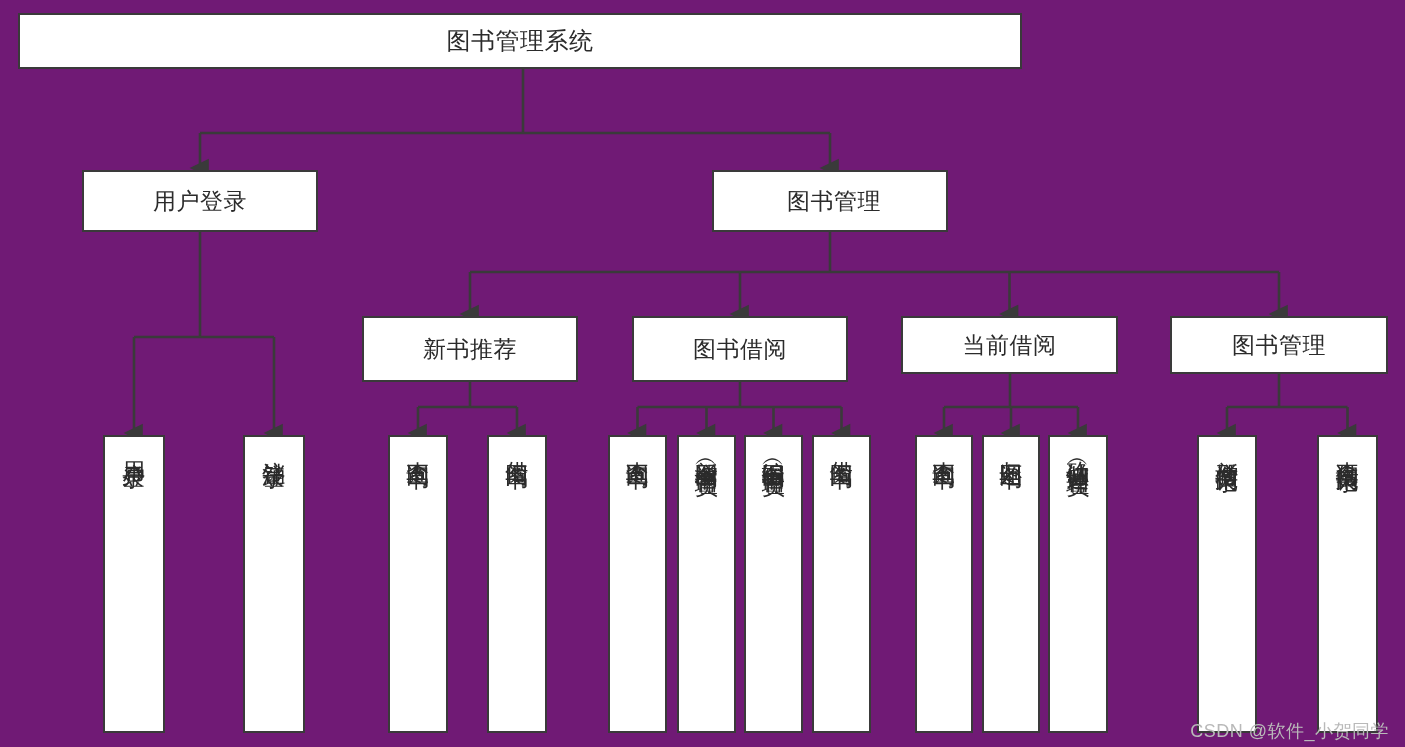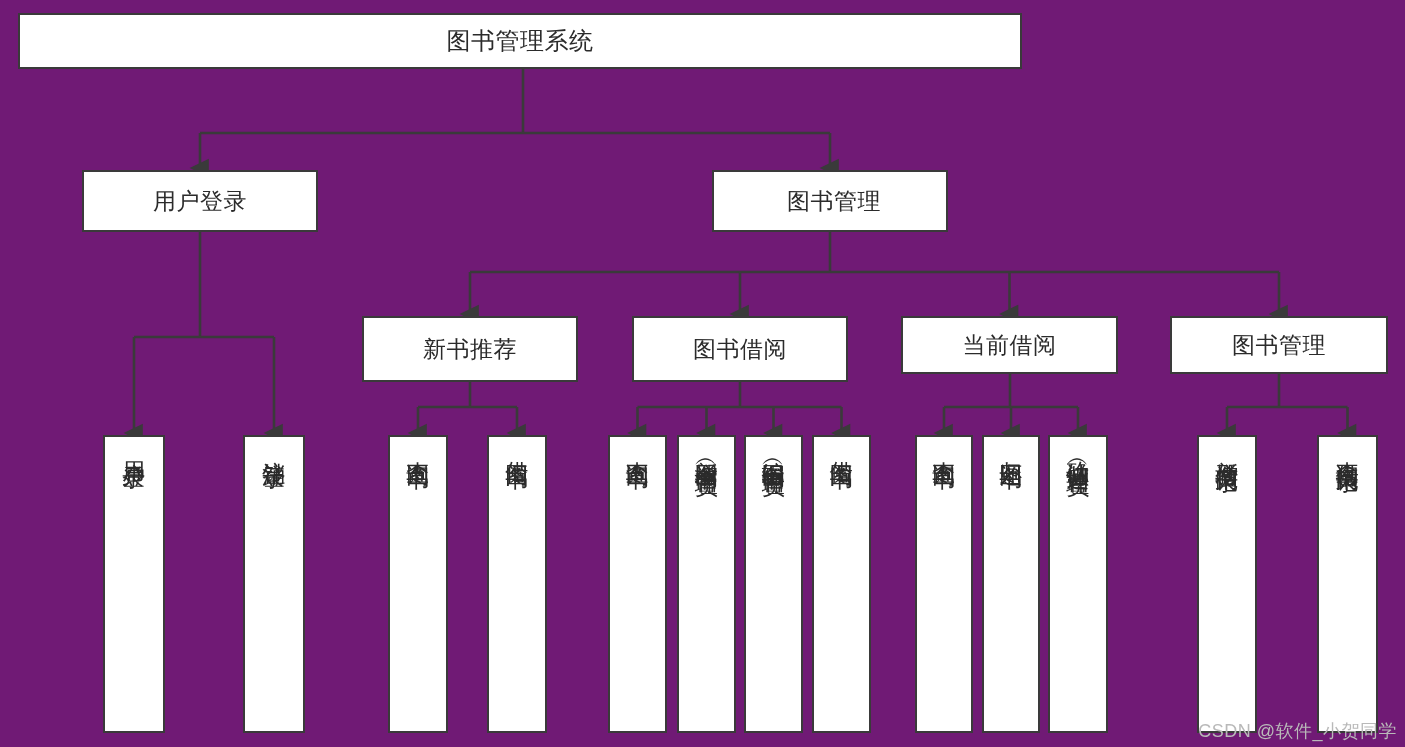--- a/index.html
+++ b/index.html
@@ -55,21 +55,21 @@
   .node.vert .node-label {
     writing-mode: vertical-rl;
     text-orientation: upright;
     font-size: 23px;
     letter-spacing: 2px;
   }
   .node.root .node-label { font-size: 24px; }
 
   #watermark {
     position: absolute;
-    right: 8px;
+    right: 16px;
     bottom: 4px;
     font-size: 18px;
     color: #b9b9b9;
     letter-spacing: 0.5px;
     white-space: nowrap;
     pointer-events: none;
   }
 </style>
 </head>
 <body>

